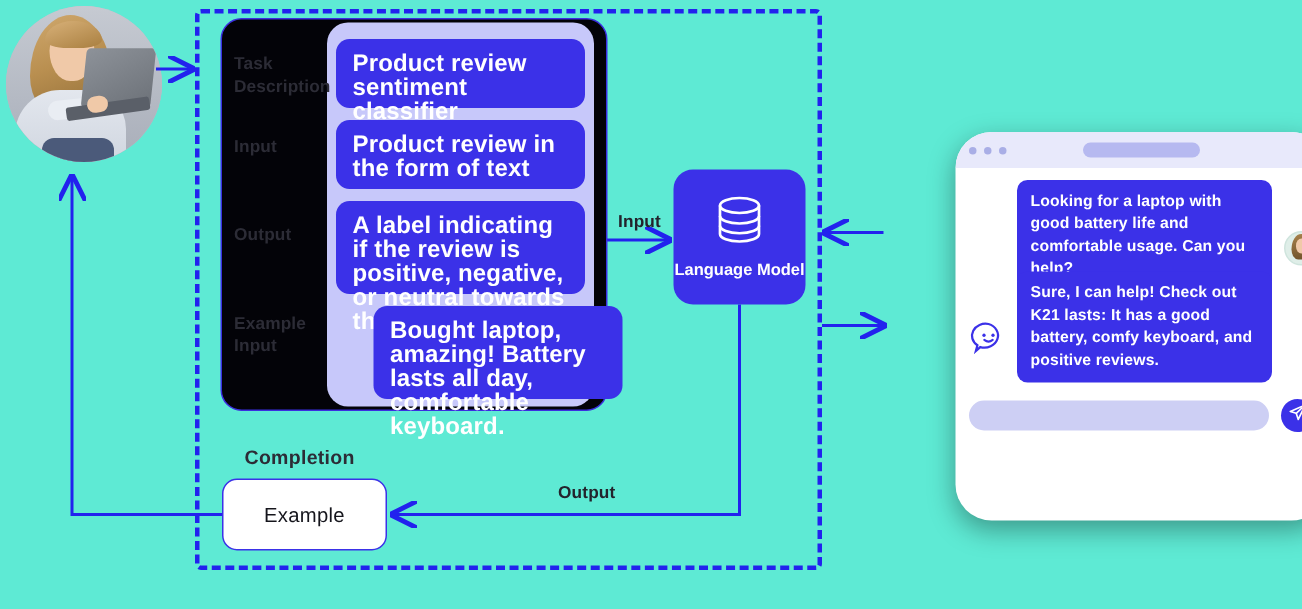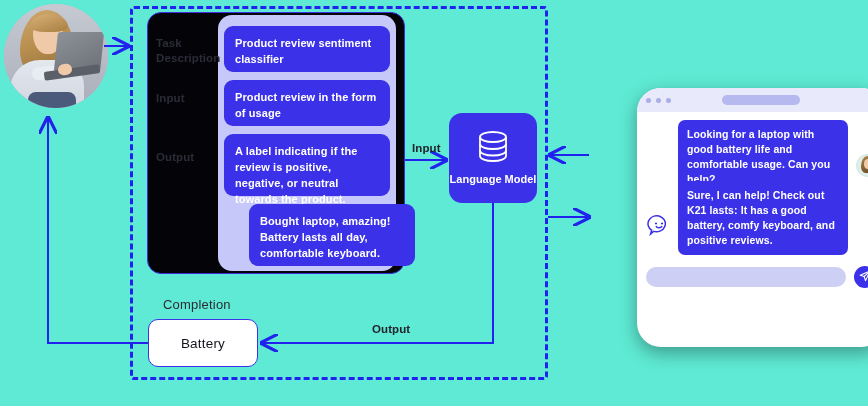--- a/index.html
+++ b/index.html
@@ -142,21 +142,21 @@
     box-sizing: border-box;
     padding: 6px;
   }
   .card {
     position: absolute;
     left: 224px;
     width: 166px;
     background: #3b31e8;
     border-radius: 9px;
     color: #ffffff;
-    font-size: 11px;
+    font-size: 16px;
     line-height: 16px;
     font-weight: bold;
     padding: 9px 11px;
     box-sizing: border-box;
     letter-spacing: .1px;
   }
   .card-1 { top: 26px;  height: 46px; }
   .card-2 { top: 80px;  height: 46px; }
   .card-3 { top: 134px; height: 62px; }
   .card-4 { top: 204px; height: 62px; margin-left: 25px; }
@@ -206,21 +206,21 @@
     font-weight: bold;
     letter-spacing: .1px;
   }
   .fll-input  { left: 412px; top: 142px; }
   .fll-output { left: 372px; top: 323px; }
   .fll-completion {
     position: absolute;
     left: 163px; top: 297px;
     color: #2c2c36;
     font-size: 13px;
-    font-weight: normal;
+    font-weight: bold;
     letter-spacing: .2px;
     text-align: right;
   }
 
   
   .completion-box {
     position: absolute;
     left: 148px; top: 319px;
     width: 110px; height: 48px;
     background: #ffffff;
@@ -389,43 +389,44 @@
   </svg>
 
   <div class="dashed-box"></div>
 
   <div class="prompt-panel"></div>
   <div class="card-stack"></div>
 
   <div class="field-label fl-1">Task Description</div>
   <div class="field-label fl-2">Input</div>
   <div class="field-label fl-3">Output</div>
+  <div class="field-label fl-4">Example Input</div>
 
   <div class="card card-1">Product review sentiment classifier</div>
-  <div class="card card-2">Product review in the form of usage</div>
+  <div class="card card-2">Product review in the form of text</div>
   <div class="card card-3">A label indicating if the review is positive, negative, or neutral towards the product.</div>
   <div class="card card-4">Bought laptop, amazing! Battery lasts all day, comfortable keyboard.</div>
 
   <div class="lm-node">
     <span>
       <svg width="36" height="34" viewBox="0 0 36 34" fill="none">
         <ellipse cx="18" cy="7" rx="13" ry="5" stroke="#ffffff" stroke-width="1.8"></ellipse>
         <path d="M5,7 L5,26 A13,5 0 0 0 31,26 L31,7" stroke="#ffffff" stroke-width="1.8" fill="none"></path>
         <path d="M5,14 A13,5 0 0 0 31,14" stroke="#ffffff" stroke-width="1.8" fill="none"></path>
         <path d="M5,20.5 A13,5 0 0 0 31,20.5" stroke="#ffffff" stroke-width="1.8" fill="none"></path>
       </svg>
     </span>
     <div class="lm-label">Language Model</div>
   </div>
 
   <div class="flow-label fll-input">Input</div>
   <div class="flow-label fll-output">Output</div>
   <div class="fll-completion">Completion</div>
 
-  <div class="completion-box">Battery</div>
+  <div class="completion-box">Example</div>
 
   <div class="chat-window">
     <div class="chat-header">
       <span class="dot"></span>
       <span class="dot"></span>
       <span class="dot"></span>
       <span class="addr-pill"></span>
     </div>
 
     <div class="chat-body">

